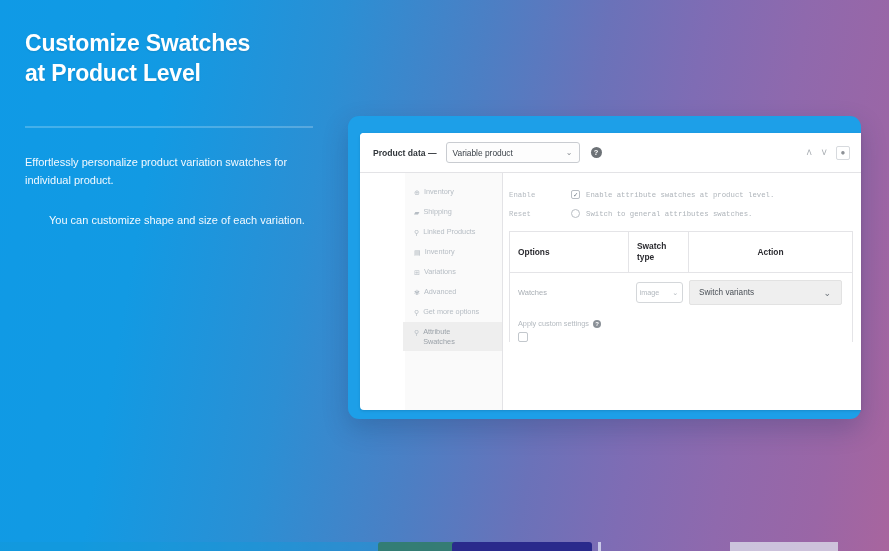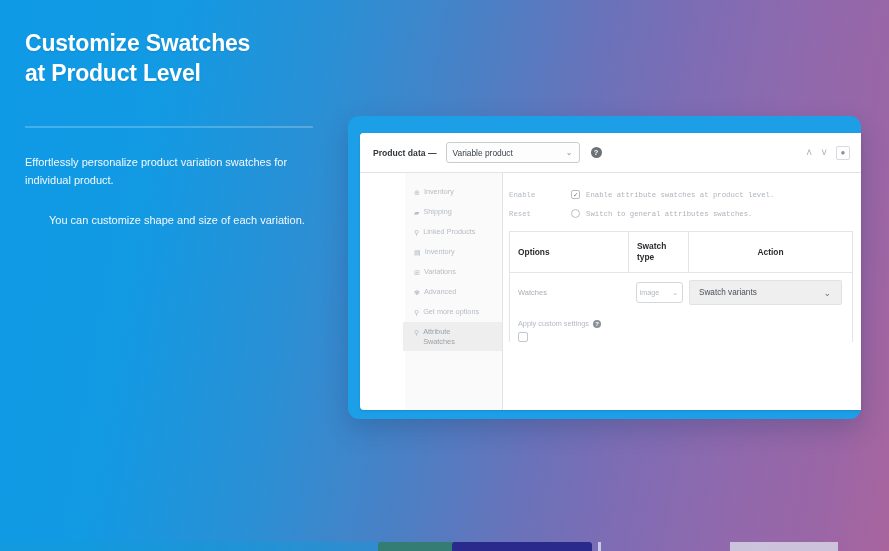--- a/index.html
+++ b/index.html
@@ -430,21 +430,21 @@
             <div id="tbody-row">
               <div class="td col-options">Watches</div>
               <div class="td col-type">
                 <div id="type-select">
                   <span>image</span>
                   <span>⌄</span>
                 </div>
               </div>
               <div class="td col-action">
                 <div id="action-button">
-                  <span>Swatch variants</span>
+                  <span>Switch variants</span>
                   <span class="chev">⌄</span>
                 </div>
               </div>
             </div>
 
             <div id="apply-block">
               <div id="apply-line">
                 <span>Apply custom settings</span>
                 <span id="apply-help">?</span>
               </div>

